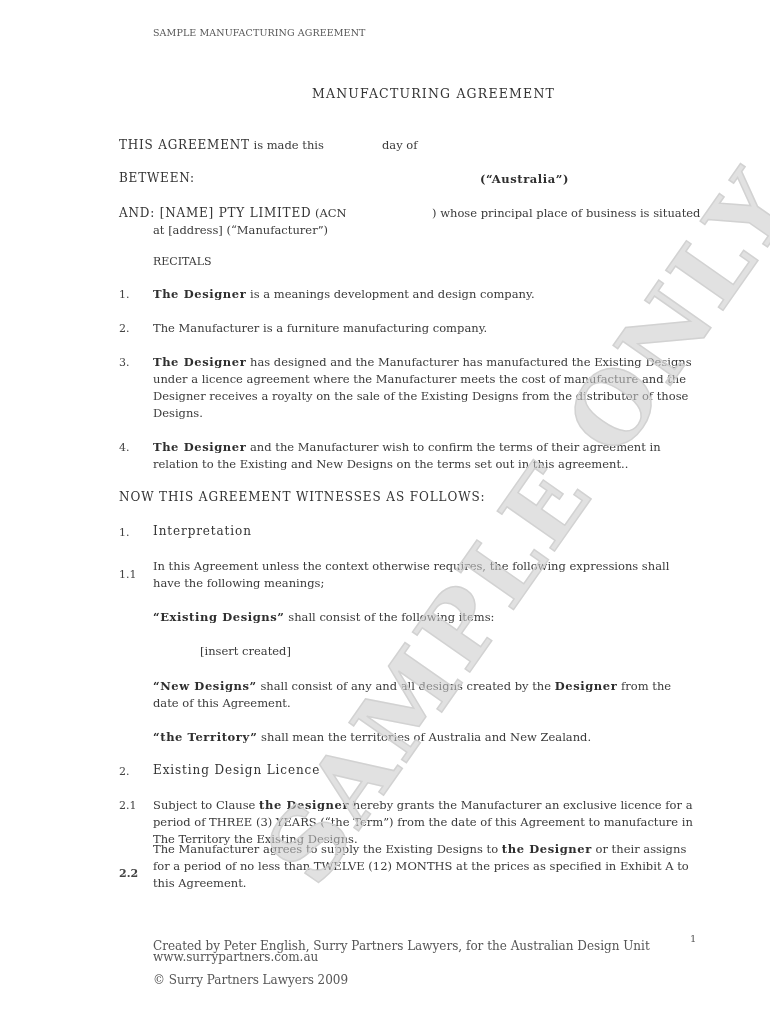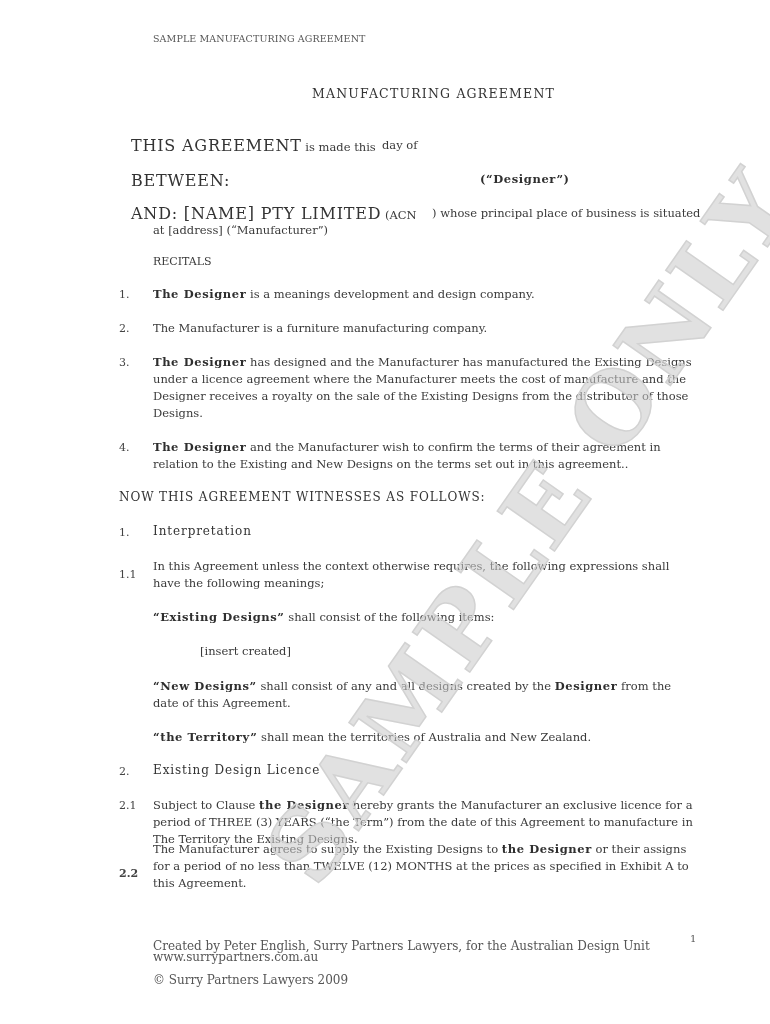--- a/index.html
+++ b/index.html
@@ -3,24 +3,24 @@
 <meta charset="utf-8">
 <style>
   html, body { margin: 0; padding: 0; background: #ffffff; }
   body {
     width: 770px; height: 1024px; position: relative; overflow: hidden;
     font-family: "DejaVu Serif", "Liberation Serif", serif;
     color: #333333;
   }
   .page { position: absolute; left: 0; top: 0; width: 770px; height: 1024px; }
   .abs { position: absolute; white-space: nowrap; }
-  .running-header { left: 153px; top: 33px; font-size: 9.5px; color: #555; letter-spacing: 0.1px; }
+  .running-header { left: 153px; top: 27px; font-size: 9.5px; color: #555; letter-spacing: 0.1px; }
   .doc-title { left: 312px; top: 86px; font-size: 12.5px; letter-spacing: 1.2px; color: #333; }
   .body-text { font-size: 11.5px; line-height: 17px; color: #3a3a3a; }
-  .caps { font-size: 16px; letter-spacing: 0.8px; color: #333; margin-left: 12px; }
+  .caps { font-size: 12px; letter-spacing: 0.8px; color: #333; }
   .bold { font-weight: bold; letter-spacing: 0.6px; color: #2f2f2f; }
   .heading { font-size: 12px; letter-spacing: 0.9px; color: #333; }
   .num { position: absolute; left: 119px; font-size: 11px; color: #444; }
   .para { position: absolute; left: 153px; width: 545px; font-size: 11.5px; line-height: 17px; color: #3a3a3a; white-space: normal; }
   .footer { font-size: 12px; color: #555; line-height: 11px; }
   .page-number { left: 690px; top: 933px; font-size: 10px; color: #555; }
   .watermark {
     position: absolute; left: 110px; top: 470px;
     font-size: 96px; font-weight: bold; letter-spacing: 4px;
     color: transparent;
@@ -41,21 +41,21 @@
 
   <div class="abs doc-title">MANUFACTURING AGREEMENT</div>
 
   <div class="abs body-text" style="left:119px; top:137px;">
     <span class="caps">THIS AGREEMENT</span>
     <span>is made this</span>
   </div>
   <div class="abs body-text" style="left:382px; top:137px;">day of</div>
 
   <div class="abs caps" style="left:119px; top:171px;">BETWEEN:</div>
-  <div class="abs body-text" style="left:480px; top:171px;"><span class="bold">(“Designer”)</span></div>
+  <div class="abs body-text" style="left:480px; top:171px;"><span class="bold">(“Australia”)</span></div>
 
   <div class="abs body-text" style="left:432px; top:205px;">) whose principal place of business is situated</div>
   <div class="abs body-text" style="left:119px; top:205px;">
     <span class="caps">AND: [NAME] PTY LIMITED</span>
     <span>(ACN</span>
   </div>
   <div class="abs body-text" style="left:153px; top:222px;">at [address] (“Manufacturer”)</div>
 
   <div class="abs body-text" style="left:153px; top:253px; font-size:11px;">RECITALS</div>
 

